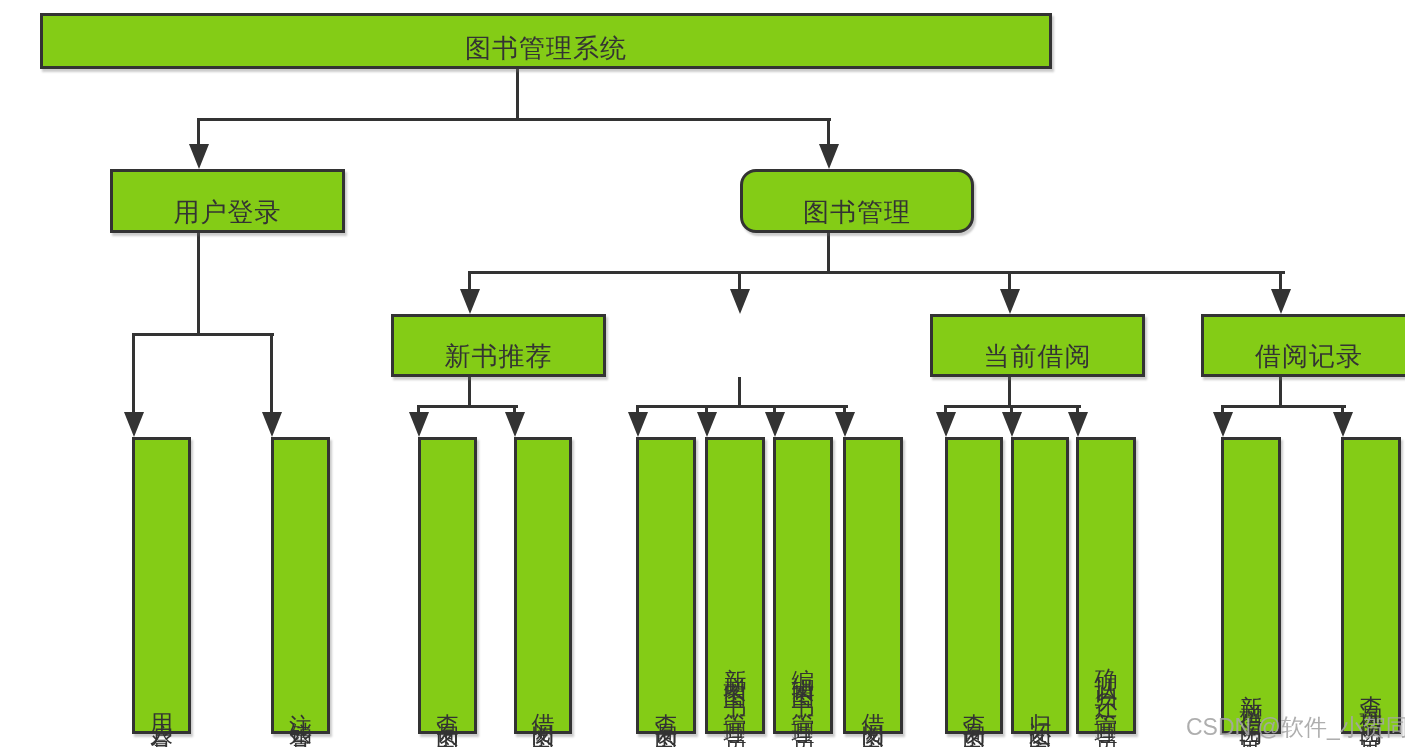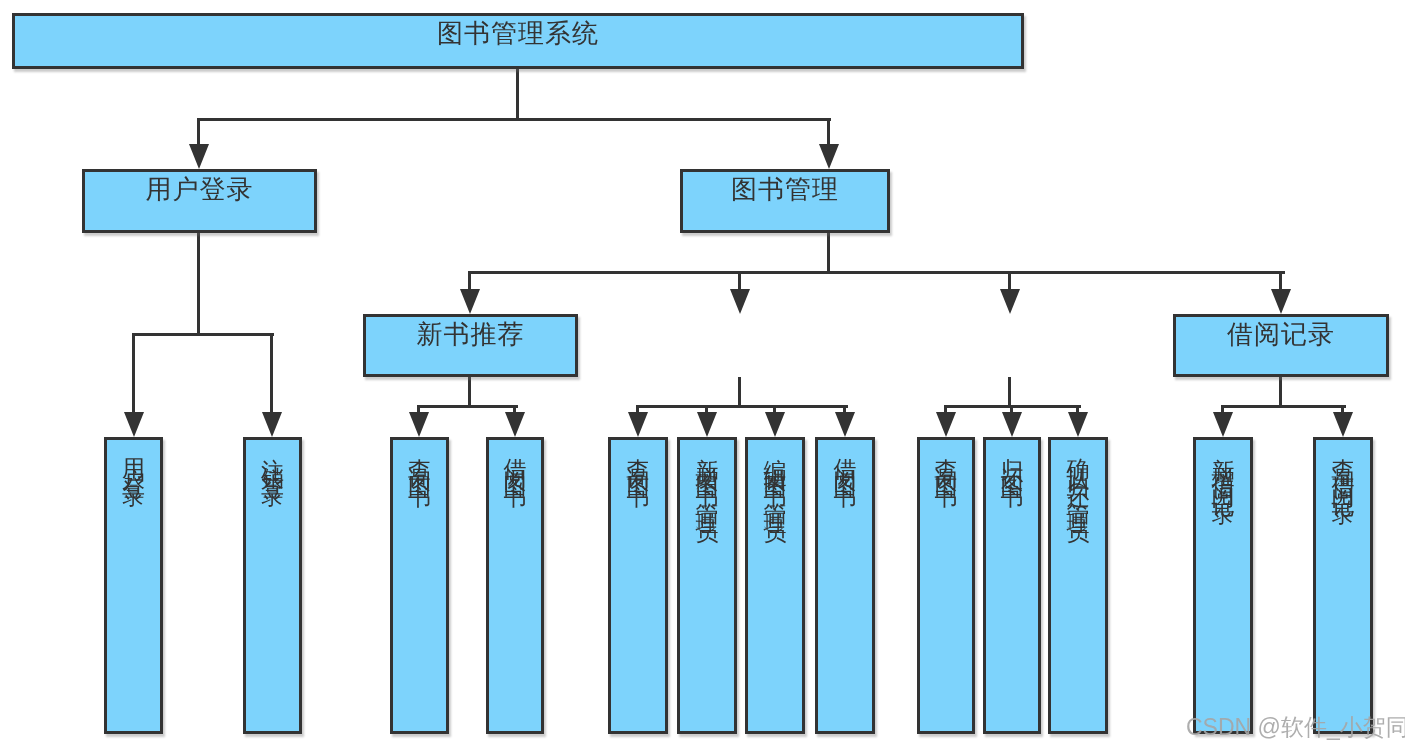--- a/index.html
+++ b/index.html
@@ -14,23 +14,24 @@
     width:1405px;height:747px;
     background:var(--bg);
     overflow:hidden;
     font-family:"Liberation Sans","DejaVu Sans",sans-serif;
     color:var(--text);
   }
   .node{
     position:absolute;
     box-sizing:border-box;
     border:3px solid var(--line);
-    background:#7dd3fc;
-    display:flex;align-items:flex-start;justify-content:center;
+    background:#84cc16;
+    display:flex;align-items:flex-end;justify-content:center;
     box-shadow:2px 3px 2px rgba(110,110,110,0.35);
+    margin-left:28px;
   }
   .node .lbl{
     font-size:26px;
     color:var(--text);
     letter-spacing:1px;
     white-space:nowrap;
   }
   .leaf .lbl{
     writing-mode:vertical-rl;
     text-orientation:mixed;
@@ -122,26 +123,29 @@
   <div class="arrow" style="left:1213px;top:412px;"></div>
   <div class="arrow" style="left:1333px;top:412px;"></div>
 
   <div class="node" style="left:12px;top:13px;width:1012px;height:56px;">
     <span class="lbl">图书管理系统</span>
   </div>
 
   <div class="node" style="left:82px;top:169px;width:235px;height:64px;">
     <span class="lbl">用户登录</span>
   </div>
-  <div class="node" style="left:680px;top:169px;width:210px;height:64px;">
+  <div class="node" style="left:712px;top:169px;width:234px;height:64px;border-radius:16px;">
     <span class="lbl">图书管理</span>
   </div>
 
   <div class="node" style="left:363px;top:314px;width:215px;height:63px;font-family:Liberation Serif, serif;">
     <span class="lbl">新书推荐</span>
+  </div>
+  <div class="node" style="left:902px;top:314px;width:215px;height:63px;">
+    <span class="lbl">当前借阅</span>
   </div>
   <div class="node" style="left:1173px;top:314px;width:216px;height:63px;">
     <span class="lbl">借阅记录</span>
   </div>
 
   <div class="node leaf" style="left:104px;top:437px;width:59px;height:297px;">
     <span class="lbl">用户登录</span>
   </div>
   <div class="node leaf" style="left:243px;top:437px;width:59px;height:297px;">
     <span class="lbl">注销登录</span>

